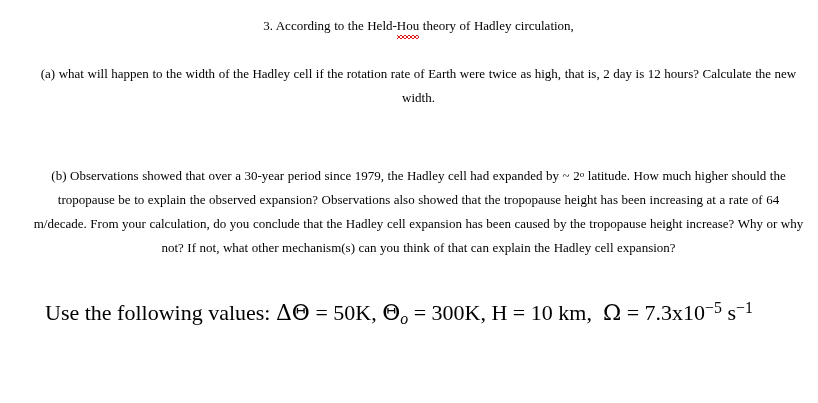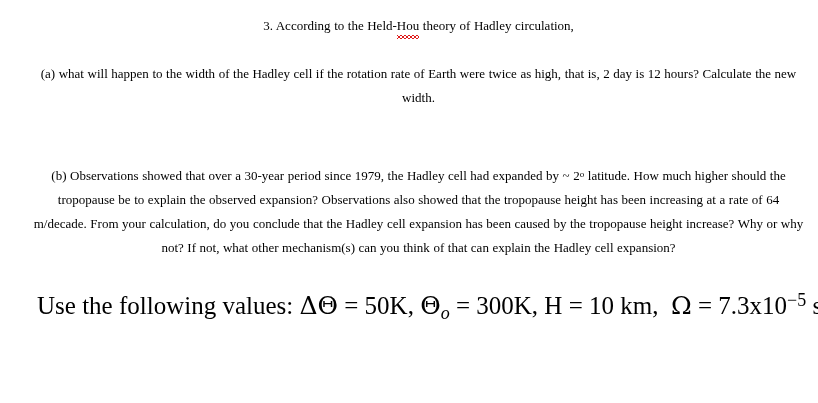--- a/index.html
+++ b/index.html
@@ -56,23 +56,23 @@
       repeating-linear-gradient(
         45deg,
         #e01b1b 0px, #e01b1b 1.1px,
         rgba(255,255,255,0) 1.1px, rgba(255,255,255,0) 2.2px
       );
     background-size: 4px 4px, 4px 4px;
     background-repeat: repeat-x, repeat-x;
     pointer-events: none;
   }
   .values-line {
-    font-size: 25px;
+    font-size: 22px;
     line-height: 24px;
-    margin: 4px;
+    margin: 12px;
     white-space: nowrap;
   }
   .sym { font-family: "DejaVu Serif", "Liberation Serif", serif; }
   .sub {
     font-size: 0.72em;
     vertical-align: -0.28em;
     font-style: italic;
   }
   .sup {
     font-size: 0.72em;

